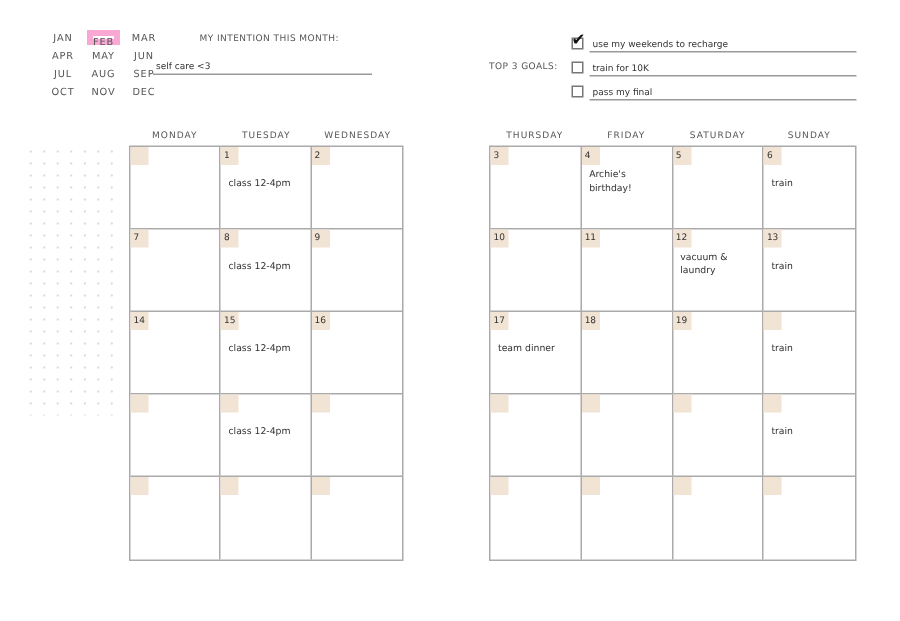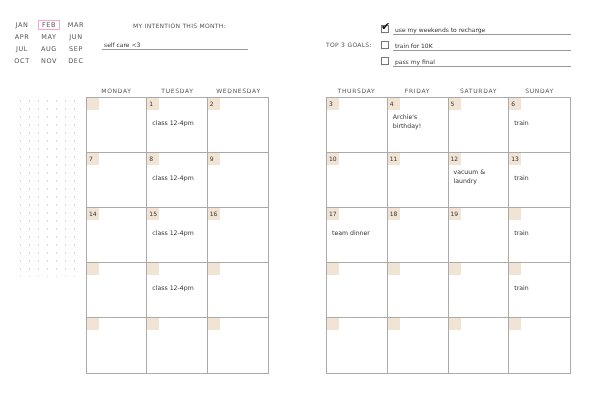--- a/index.html
+++ b/index.html
@@ -1,23 +1,23 @@
 <!DOCTYPE html>
 <html><head>
   <meta charset="utf-8">
   <style>
     * { box-sizing: border-box; margin: 0; padding: 0; }
     html, body { width: 600px; height: 414px; background: #ffffff; overflow: hidden; }
     body { position: relative; font-family: "DejaVu Sans", sans-serif; color: #333; }
 
-    .months { position: absolute; left: 11px; top: 20px; display: grid;
+    .months { position: absolute; left: 31px; top: 20px; display: grid;
       grid-template-columns: 22px 22px 22px; column-gap: 5px; row-gap: 2px; }
     .month { font-size: 6.5px; letter-spacing: 0.6px; color: #555; text-align: center;
       height: 10px; line-height: 10px; }
-    .month.active { border: 1px solid #f9a8d4; line-height: 8px; }
+    .month.active { border: 4px solid #f9a8d4; line-height: 8px; }
 
     .intention-label { position: absolute; left: 133px; top: 22px; font-size: 6px;
       letter-spacing: 0.3px; color: #555; }
     .intention-line { position: absolute; left: 102px; top: 40px; width: 146px; height: 10px;
       border-bottom: 1px solid #999; font-size: 6px; color: #333; padding-left: 2px; line-height: 10px; }
 
     .goals-label { position: absolute; left: 326px; top: 41px; font-size: 6px;
       letter-spacing: 0.3px; color: #555; }
     .goal { position: absolute; left: 381px; width: 190px; height: 10px; }
     .goal .box { position: absolute; left: 0; top: 0; width: 8px; height: 8px;

